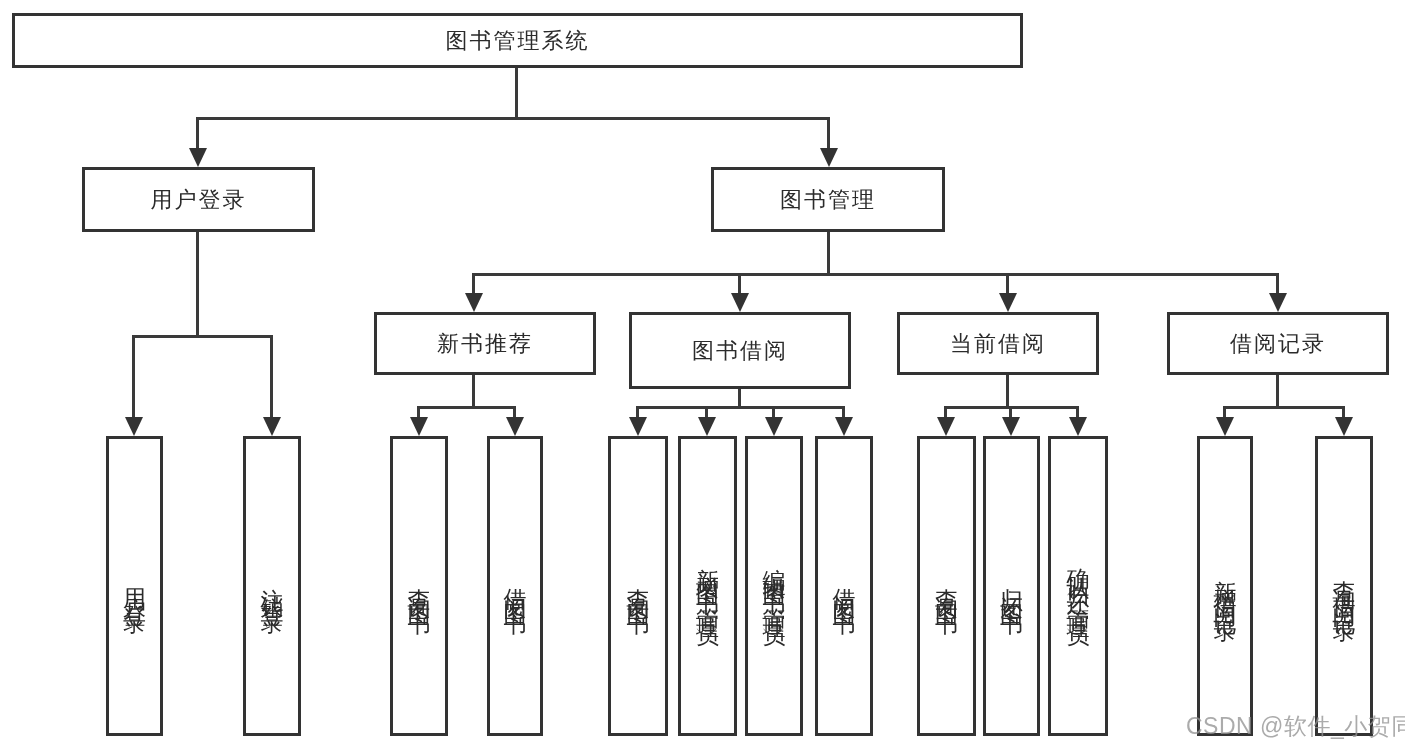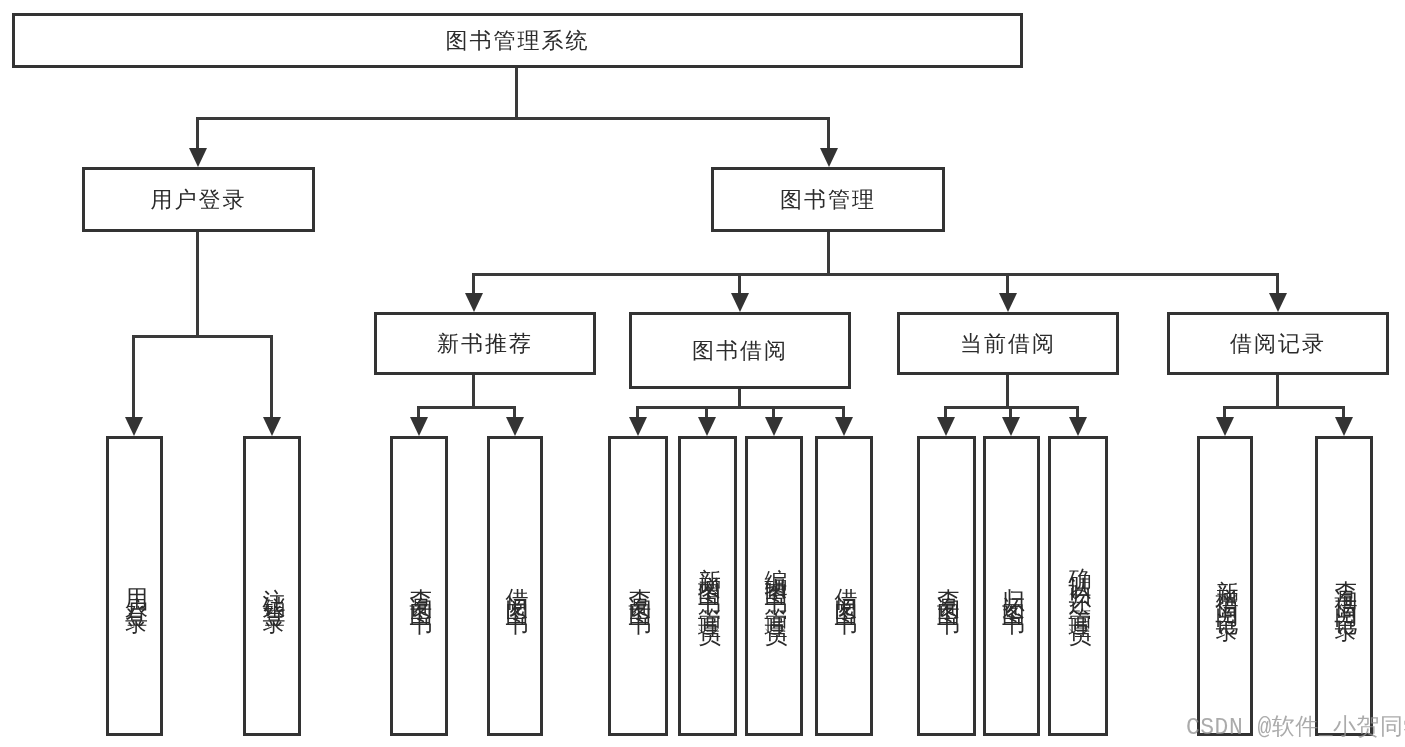--- a/index.html
+++ b/index.html
@@ -2,21 +2,21 @@
 <html><head>
 <meta charset="utf-8">
 <style>
   html, body { margin: 0; padding: 0; background: #ffffff; }
   .stage {
     position: relative;
     width: 1405px;
     height: 747px;
     background: #ffffff;
     overflow: hidden;
-    font-family: Liberation Mono, monospace;
+    font-family: Liberation Sans, sans-serif;
   }
   .box {
     position: absolute;
     box-sizing: border-box;
     border: 3px solid #333333;
     background: #ffffff;
     display: flex;
     align-items: center;
     justify-content: center;
     z-index: 2;
@@ -72,21 +72,21 @@
   <div class="box" style="left:711px;top:167px;width:234px;height:65px">
     <span class="hlabel">图书管理</span>
   </div>
 
   <div class="box" style="left:374px;top:312px;width:222px;height:63px">
     <span class="hlabel">新书推荐</span>
   </div>
   <div class="box" style="left:629px;top:312px;width:222px;height:77px">
     <span class="hlabel">图书借阅</span>
   </div>
-  <div class="box" style="left:897px;top:312px;width:222px;height:63px">
+  <div class="box" style="left:897px;top:312px;width:202px;height:63px">
     <span class="hlabel">当前借阅</span>
   </div>
   <div class="box" style="left:1167px;top:312px;width:222px;height:63px">
     <span class="hlabel">借阅记录</span>
   </div>
 
   <div class="box" style="left:106px;top:436px;width:57px;height:300px">
     <span class="vlabel">用户登录</span>
   </div>
   <div class="box" style="left:243px;top:436px;width:58px;height:300px">

